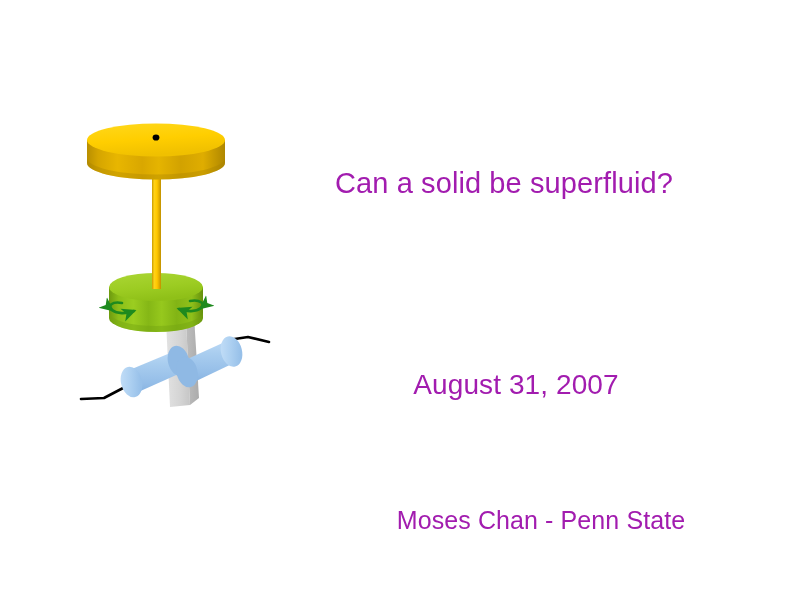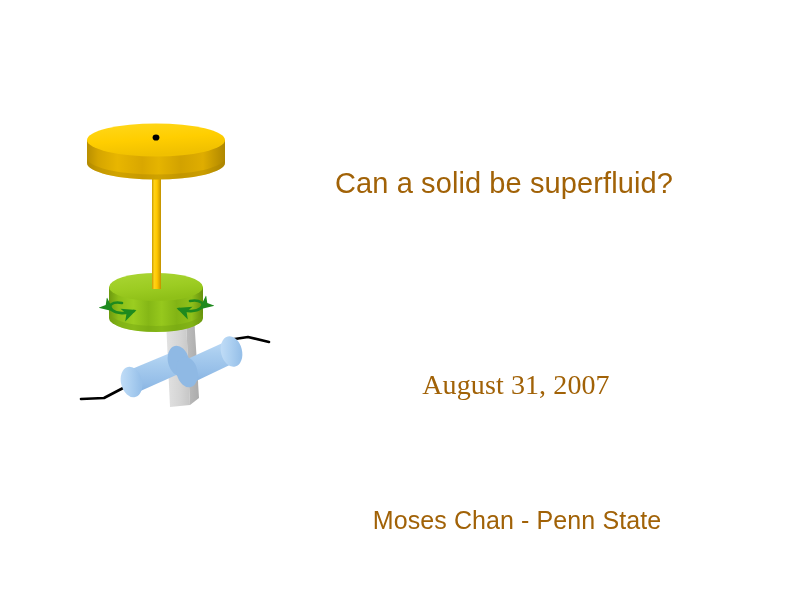--- a/index.html
+++ b/index.html
@@ -20,21 +20,21 @@
     position: absolute;
     left: 0; top: 0;
     width: 792px;
     height: 612px;
     background: #ffffff;
   }
 
   
   .slide-text {
     position: absolute;
-    color: #a16207;
+    color: #a21caf;
     font-family: "Liberation Sans", sans-serif;
     font-weight: 400;
     white-space: nowrap;
     letter-spacing: 0.1px;
   }
 
   #title-text {
     left: 0;
     top: 166px;
     width: 792px;
@@ -48,24 +48,24 @@
   #venue-block {
     left: 256px;
     top: 363px;
     width: 520px;
     text-align: center;
     font-size: 28px;
     line-height: 44px;
   }
 
   #venue-line-1 { display: block; }
-  #venue-line-2 { display: block; font-family: Liberation Serif, serif; }
+  #venue-line-2 { display: block; }
 
   #author-text {
-    left: 240px;
+    left: 264px;
     top: 505px;
     width: 520px;
     text-align: center;
     padding-left: 34px;
     box-sizing: border-box;
     font-size: 25px;
     line-height: 30px;
   }
 
   

